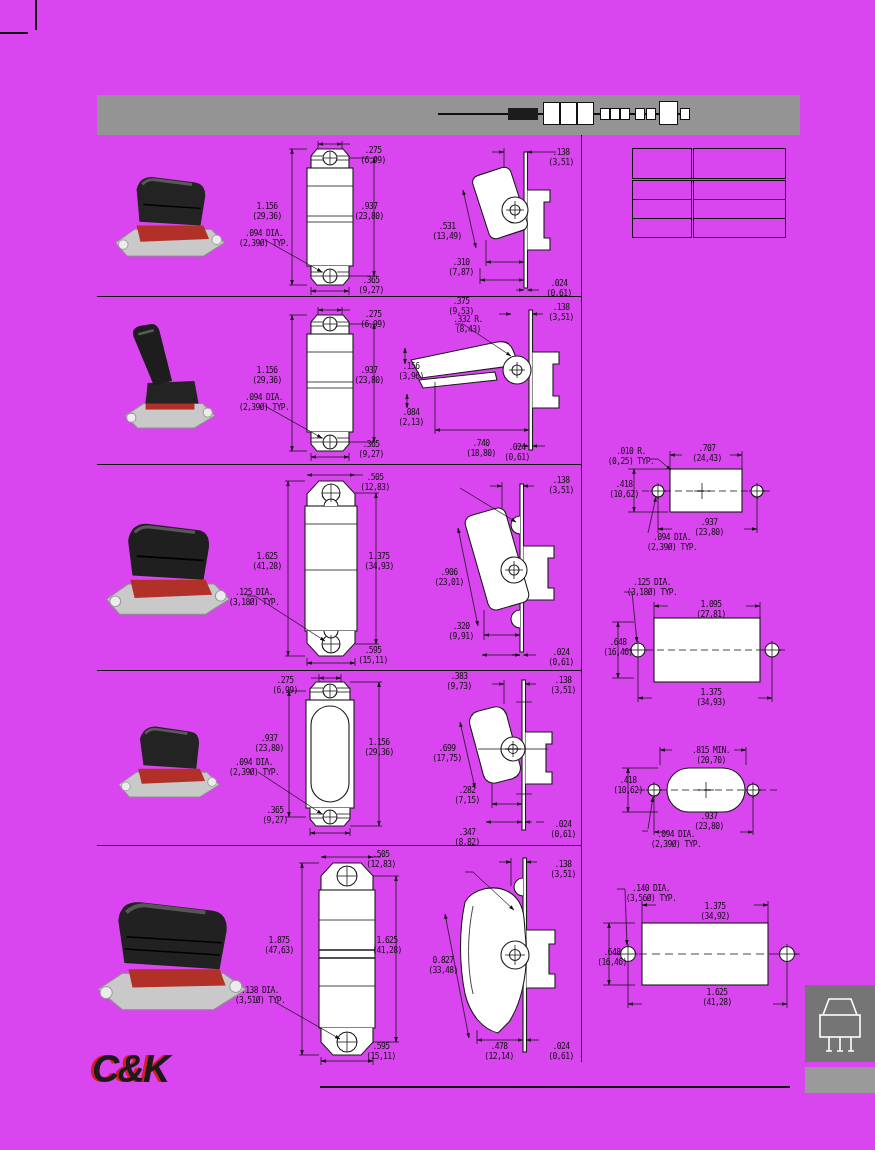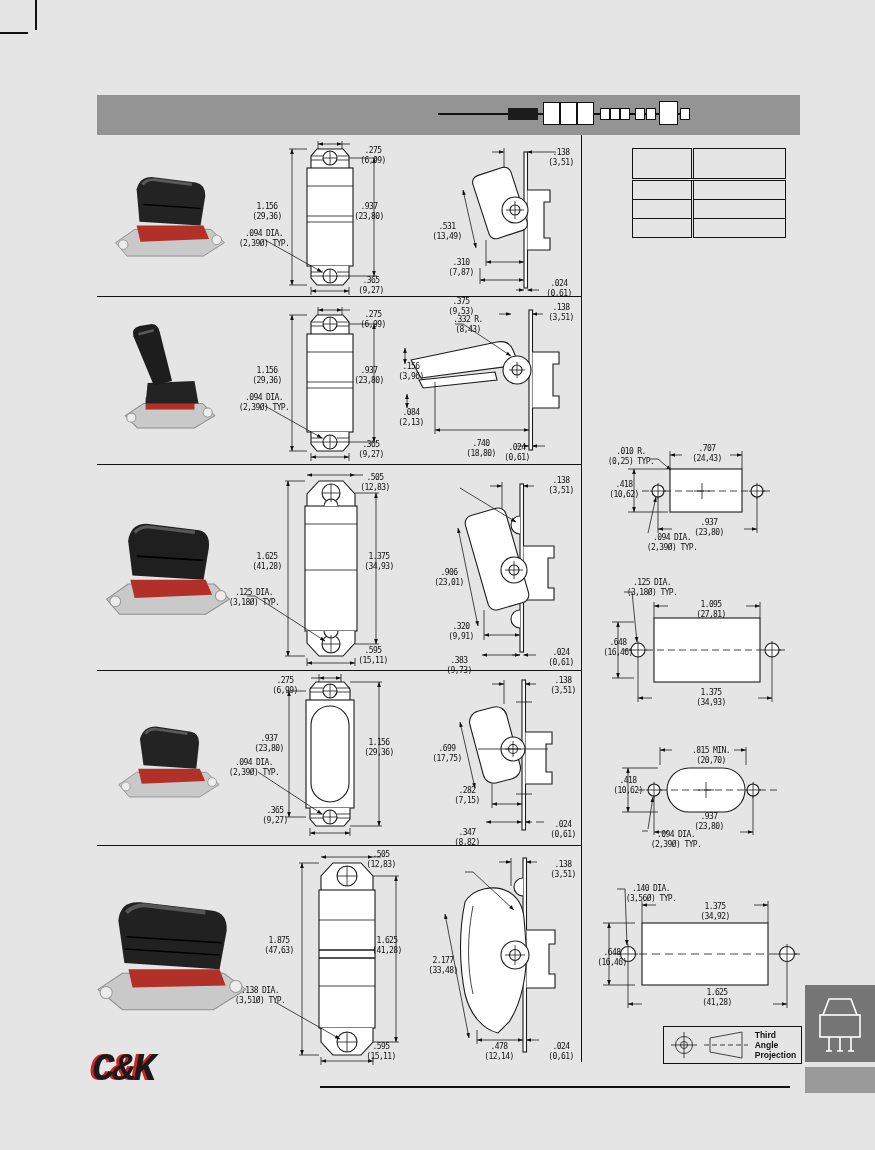--- a/index.html
+++ b/index.html
@@ -1,36 +1,36 @@
 <!DOCTYPE html>
 <html><head>
 <meta charset="utf-8">
 <style>
   html,body{margin:0;padding:0;background:#fff}
-  #page{position:relative;width:875px;height:1150px;background:#e5e5e5;overflow:hidden;
+  #page{position:relative;width:875px;height:1150px;background:#d946ef;overflow:hidden;
         font-family:"DejaVu Sans Mono",monospace;color:#111}
   .abs{position:absolute}
   .dim{position:absolute;font-size:8px;line-height:9.5px;letter-spacing:-0.6px;
        text-align:center;white-space:pre;color:#101010}
   .dim span{display:block}
   .rule{position:absolute;background:#111}
   .pt{stroke:#1b1b1b;stroke-width:1.1;fill:#fff}
   .ln{stroke:#1b1b1b;stroke-width:0.8;fill:none}
   .dm{stroke:#111;stroke-width:0.75;fill:none}
   .builder-box{position:absolute;background:#fff;border:1.4px solid #111}
   table.spec{border-collapse:collapse;border:1.6px solid #111}
   table.spec td{border:1px solid #111;padding:0}
   table.spec tr.hd td{border-bottom:3px double #111;height:29px}
   table.spec td.c2{border-left:3px double #111;width:91px}
   table.spec td.c1{width:58px}
   table.spec tr.rw td{height:18px}
   .proj-box{position:absolute;border:1.5px solid #111;display:flex;align-items:center}
   .proj-text{font-family:"Liberation Sans",sans-serif;font-weight:bold;font-size:8.5px;
              line-height:10px;color:#111}
-  .logo{position:absolute;font-family:Liberation Mono, monospace;font-style:italic;
+  .logo{position:absolute;font-family:Liberation Sans, sans-serif;font-style:italic;
         font-weight:bold;color:#1a1a1a;text-shadow:-3px 0 0 #d12026;letter-spacing:-2px}
 </style>
 </head>
 <body>
 
 <div id="page">
 
   <div class="rule" style="left:35px;top:0;width:1.5px;height:30px"></div>
   <div class="rule" style="left:0;top:32px;width:28px;height:1.5px"></div>
 
@@ -279,21 +279,21 @@
   </svg>
 
   <div class="dim" style="left:352px;top:473px;width:46px"><span>.505</span><span>(12,83)</span></div>
   <div class="dim" style="left:244px;top:552px;width:46px"><span>1.625</span><span>(41,28)</span></div>
   <div class="dim" style="left:356px;top:552px;width:46px"><span>1.375</span><span>(34,93)</span></div>
   <div class="dim" style="left:218px;top:588px;width:72px"><span>.125 DIA.</span><span>(3,18Ø) TYP.</span></div>
   <div class="dim" style="left:350px;top:646px;width:46px"><span>.595</span><span>(15,11)</span></div>
   <div class="dim" style="left:538px;top:476px;width:46px"><span>.138</span><span>(3,51)</span></div>
   <div class="dim" style="left:426px;top:568px;width:46px"><span>.906</span><span>(23,01)</span></div>
   <div class="dim" style="left:438px;top:622px;width:46px"><span>.320</span><span>(9,91)</span></div>
-  <div class="dim" style="left:436px;top:656px;width:46px"><span>.383</span><span>(9,73)</span></div>
+  <div class="dim" style="left:436px;top:672px;width:46px"><span>.383</span><span>(9,73)</span></div>
   <div class="dim" style="left:538px;top:648px;width:46px"><span>.024</span><span>(0,61)</span></div>
 
   <svg class="abs" style="left:110px;top:716px" width="118" height="88" viewBox="0 0 130 100">
     <polygon points="8,78 28,64 108,64 122,78 100,92 20,92" fill="#c9c9c9" stroke="#8f8f8f"></polygon>
     <circle cx="16" cy="80" r="5" fill="#ececec" stroke="#999"></circle>
       <circle cx="114" cy="75" r="5" fill="#ececec" stroke="#999"></circle>
     <polygon points="30,60 100,60 106,74 34,77" fill="#b13128"></polygon>
     <path d="M32 26 Q36 12 50 12 L90 18 Q100 20 99 32 L96 60 L36 56 Z" fill="#232323"></path>
     <path d="M38 20 Q43 14 51 15 L86 20" stroke="#5a5a5a" stroke-width="3" fill="none"></path>
   </svg>
@@ -410,21 +410,21 @@
       <line x1="124" y1="188" x2="111.5" y2="188" marker-end="url(#ar)"></line>
     </g>
   </svg>
 
   <div class="dim" style="left:358px;top:850px;width:46px"><span>.505</span><span>(12,83)</span></div>
   <div class="dim" style="left:256px;top:936px;width:46px"><span>1.875</span><span>(47,63)</span></div>
   <div class="dim" style="left:364px;top:936px;width:46px"><span>1.625</span><span>(41,28)</span></div>
   <div class="dim" style="left:224px;top:986px;width:72px"><span>.138 DIA.</span><span>(3,51Ø) TYP.</span></div>
   <div class="dim" style="left:358px;top:1042px;width:46px"><span>.595</span><span>(15,11)</span></div>
   <div class="dim" style="left:540px;top:860px;width:46px"><span>.138</span><span>(3,51)</span></div>
-  <div class="dim" style="left:420px;top:956px;width:46px"><span>2.177</span><span>(33,48)</span></div>
+  <div class="dim" style="left:420px;top:956px;width:46px"><span>0.827</span><span>(33,48)</span></div>
   <div class="dim" style="left:474px;top:1042px;width:50px"><span>.478</span><span>(12,14)</span></div>
   <div class="dim" style="left:538px;top:1042px;width:46px"><span>.024</span><span>(0,61)</span></div>
 
   <svg class="abs" style="left:598px;top:445px" width="207" height="115">
     <g class="pt">
         <rect x="72" y="24" width="72" height="43"></rect>
       </g>
     <path class="ln" stroke-dasharray="7 4" d="M44 46 H172"></path>
     <g class="pt">
         <circle cx="60" cy="46" r="6"></circle>
@@ -528,33 +528,20 @@
       <line x1="178" y1="129" x2="192" y2="129" marker-end="url(#ar)"></line>
       <path d="M22 14 H30"></path>
       <line x1="30" y1="14" x2="32" y2="70" marker-end="url(#ar)"></line>
     </g>
   </svg>
   <div class="dim" style="left:616px;top:884px;width:70px"><span>.140 DIA.</span><span>(3,56Ø) TYP.</span></div>
   <div class="dim" style="left:688px;top:902px;width:54px"><span>1.375</span><span>(34,92)</span></div>
   <div class="dim" style="left:590px;top:948px;width:44px"><span>.648</span><span>(16,46)</span></div>
   <div class="dim" style="left:690px;top:988px;width:54px"><span>1.625</span><span>(41,28)</span></div>
 
-  <div class="proj-box" style="left:663px;top:1026px;width:137px;height:36px">
-    <svg width="92" height="36">
-      <circle cx="20" cy="18" r="8.5" class="ln"></circle>
-      <circle cx="20" cy="18" r="3.5" class="ln"></circle>
-      <path class="ln" d="M20 5 V31 M7 18 H33"></path>
-      <polygon points="46,11 78,5 78,31 46,25" class="ln"></polygon>
-      <path class="ln" stroke-dasharray="5 3" d="M40 18 H84"></path>
-    </svg>
-    <div class="proj-text">
-      <div>Third Angle</div>
-      <div>Projection</div>
-    </div>
-  </div>
 
   <div class="abs" style="left:805px;top:985px;width:70px;height:77px;background:#757575">
     <svg width="70" height="77">
       <g fill="none" stroke="#fff" stroke-width="1.6">
         <path d="M18 30 L24 14 L46 14 L52 30"></path>
         <rect x="15" y="30" width="40" height="22"></rect>
         <path d="M24 52 V66 M35 52 V66 M46 52 V66"></path>
         <path d="M21 66 H27 M32 66 H38 M43 66 H49"></path>
       </g>
     </svg>

